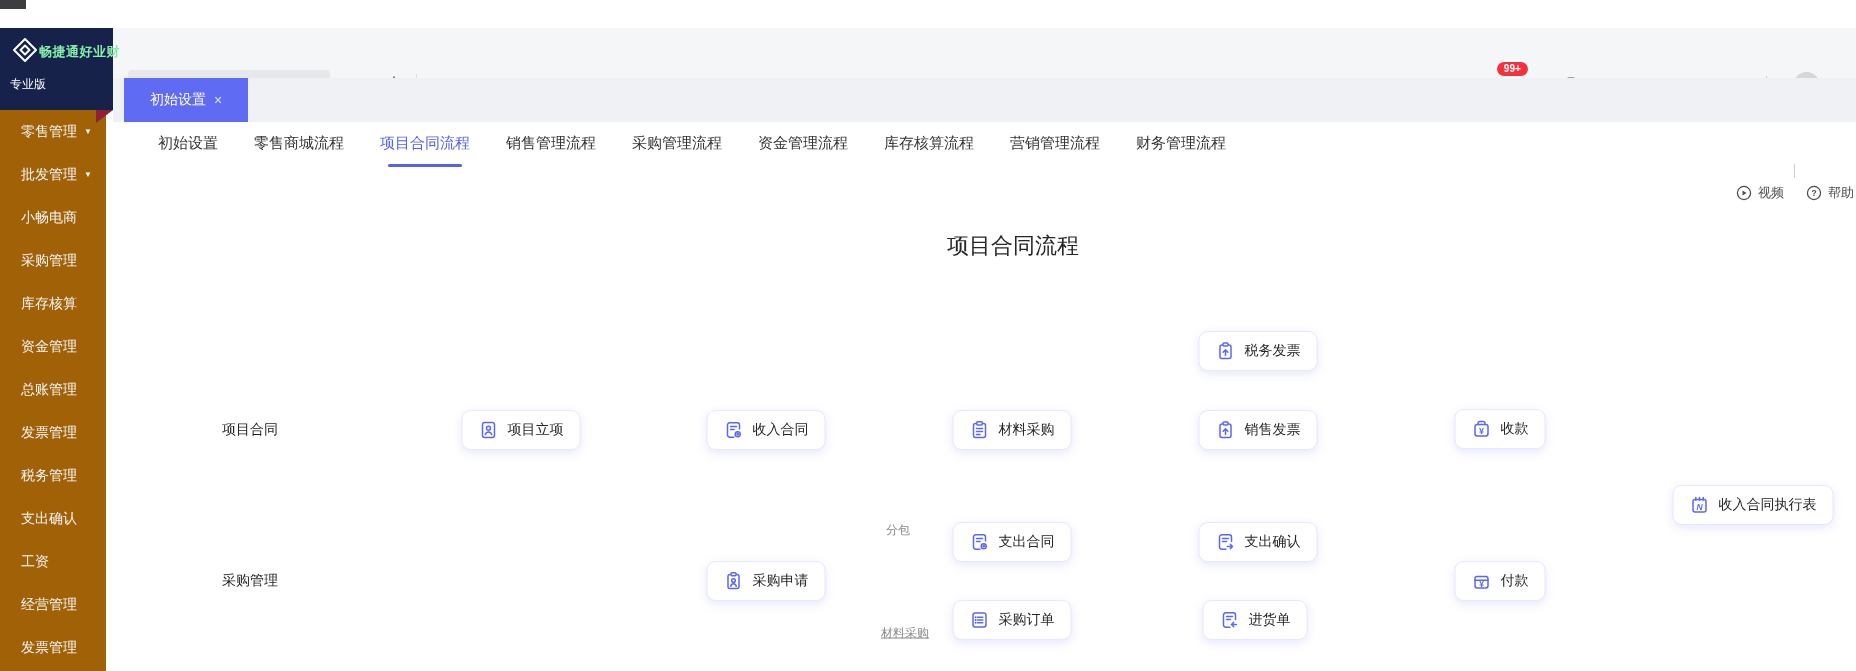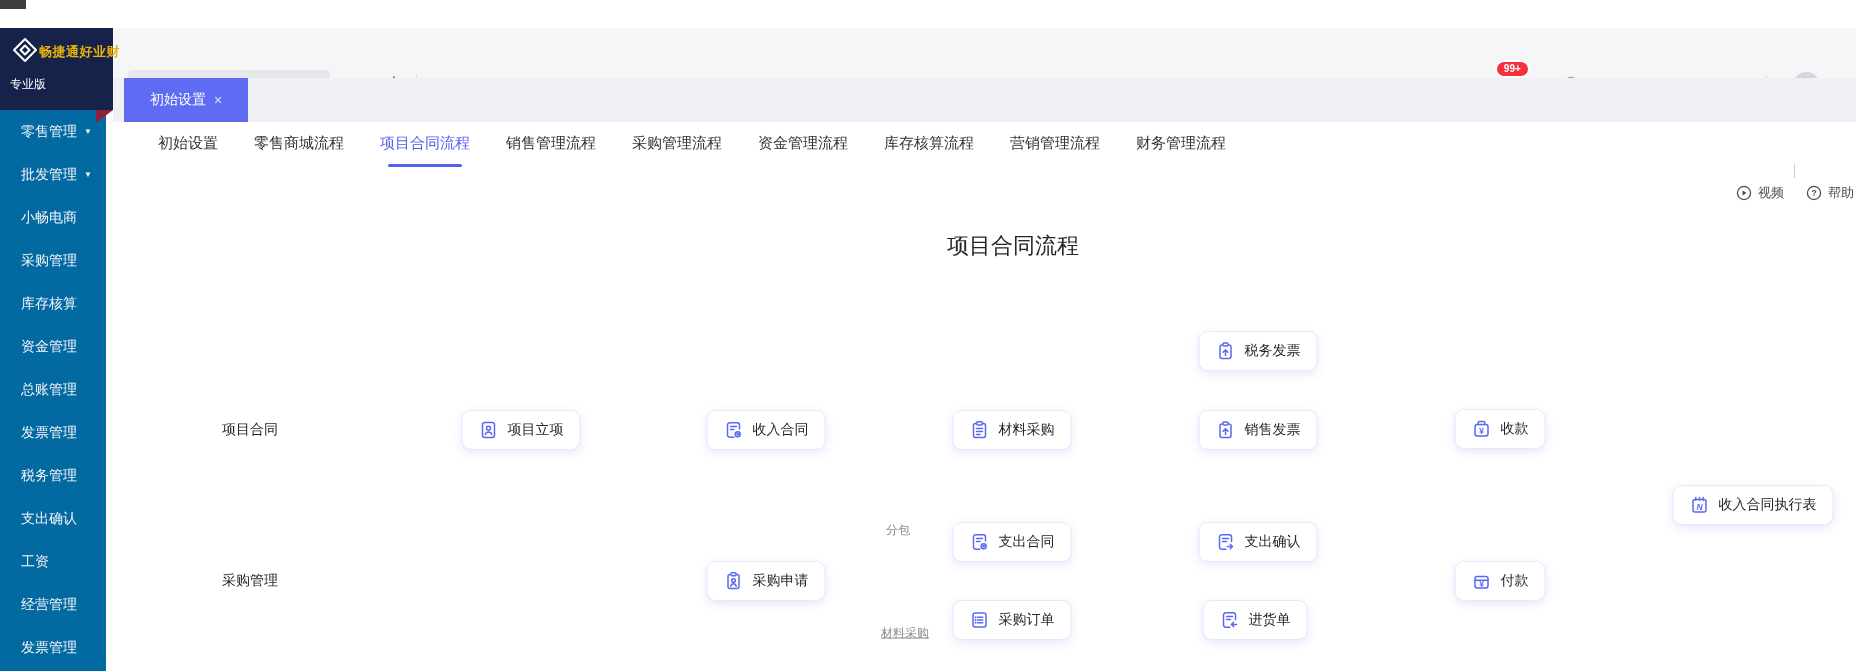--- a/index.html
+++ b/index.html
@@ -8,21 +8,21 @@
   #screen { position:relative; width:1856px; height:671px; background:#fff; overflow:hidden; }
 
   
   .top-strip { position:absolute; left:0; top:0; width:1856px; height:28px; background:#ffffff; }
   .corner-notch { position:absolute; left:0; top:0; width:26px; height:9px; background:#3d3d3f; }
 
   
   .app-header { position:absolute; left:0; top:28px; width:1856px; height:50px; background:#f5f6f8; }
   .logo-block { position:absolute; left:0; top:28px; width:113px; height:82px; background:#16224a; z-index:6; }
   .logo-diamond { position:absolute; left:12px; top:9px; }
-  .brand-name { position:absolute; left:39px; top:15px; color:#eab308; font-size:13px; font-weight:bold; white-space:nowrap; letter-spacing:.5px; }
+  .brand-name { position:absolute; left:39px; top:15px; color:#86efac; font-size:13px; font-weight:bold; white-space:nowrap; letter-spacing:.5px; }
   .edition { position:absolute; left:10px; top:48px; color:#fff; font-size:12px; }
   .ribbon-fold { position:absolute; left:96px; top:110px; width:0; height:0; z-index:6;
     border-top:13px solid #8e2136; border-right:17px solid transparent; }
 
   .redact-blob { position:absolute; left:128px; top:42px; width:202px; height:20px; background:#e7e8ec; border-radius:4px; }
   .redact-blob2 { position:absolute; left:152px; top:56px; width:128px; height:12px; background:#eff0f3; border-radius:4px; }
   .ws-underline { position:absolute; left:128px; top:70px; width:220px; height:1px; background:#d6d7db; }
   .hdr-icon { position:absolute; width:20px; height:20px; }
   .hdr-divider { position:absolute; top:46px; width:1px; height:22px; background:#dcdee3; }
   .demo-link { position:absolute; left:430px; top:47px; display:flex; align-items:center; gap:8px; font-size:13px; color:#383838; cursor:pointer; }
@@ -35,21 +35,21 @@
   .user-name { font-size:13px; color:#383838; }
 
   
   .tab-strip { position:absolute; left:113px; top:78px; width:1743px; height:44px; background:#f0f1f5; }
   .tabs-row { position:absolute; left:0; top:78px; height:44px; display:flex; align-items:stretch; z-index:5; padding-left:52px; }
   .wtab { display:flex; align-items:center; gap:8px; padding:0 22px; font-size:14px; color:#333; cursor:pointer; }
   .wtab.active { background:#5e6bf2; color:#fff; padding:0 26px; }
   .wtab .close-x { font-size:14px; color:#dfe2ff; line-height:1; }
 
   
-  .sidebar { position:absolute; left:0; top:28px; width:106px; height:643px; background:#0369a1; z-index:4; }
+  .sidebar { position:absolute; left:0; top:28px; width:106px; height:643px; background:#a16207; z-index:4; }
   .side-list { position:absolute; left:0; top:82px; width:106px; }
   .side-item { height:43px; display:flex; align-items:center; padding-left:21px; color:#f4f5f9; font-size:14px; cursor:pointer; white-space:nowrap; }
   .side-caret { font-size:8px; margin-left:7px; color:#f4f5f9; }
 
   
   .content-card { position:absolute; left:106px; top:122px; width:1750px; height:549px; background:#fff; border-radius:10px 0 0 0; z-index:3; }
 
   
   .page-tabs { position:absolute; left:158px; top:134px; display:flex; gap:36px; z-index:5; }
   .ptab { font-size:15px; color:#333; padding-bottom:14px; position:relative; cursor:pointer; white-space:nowrap; }

